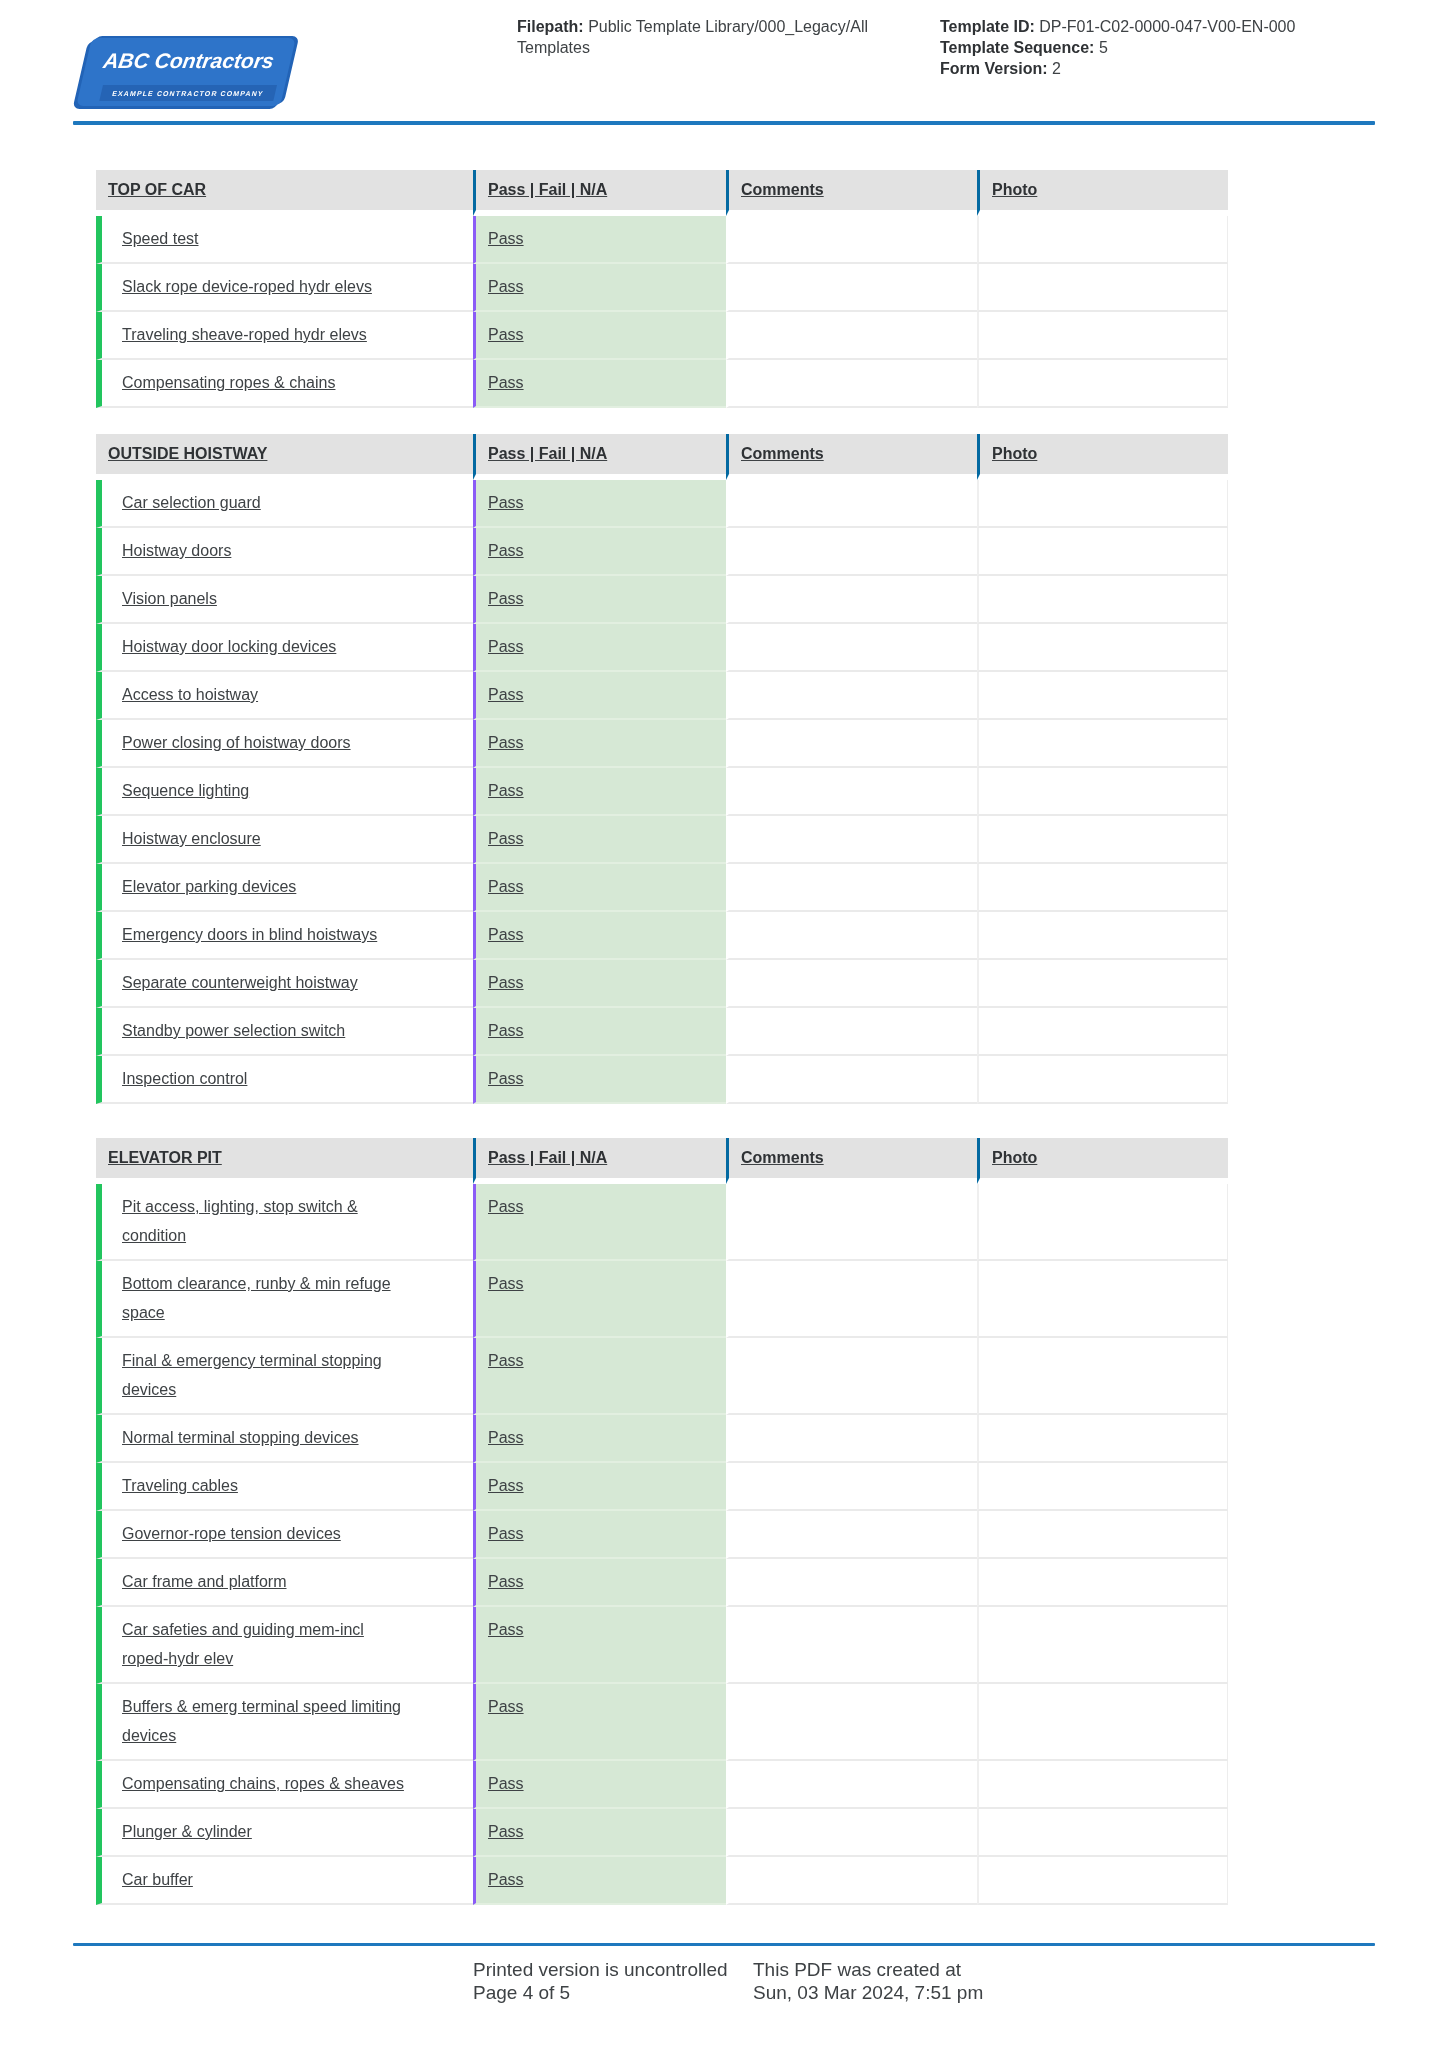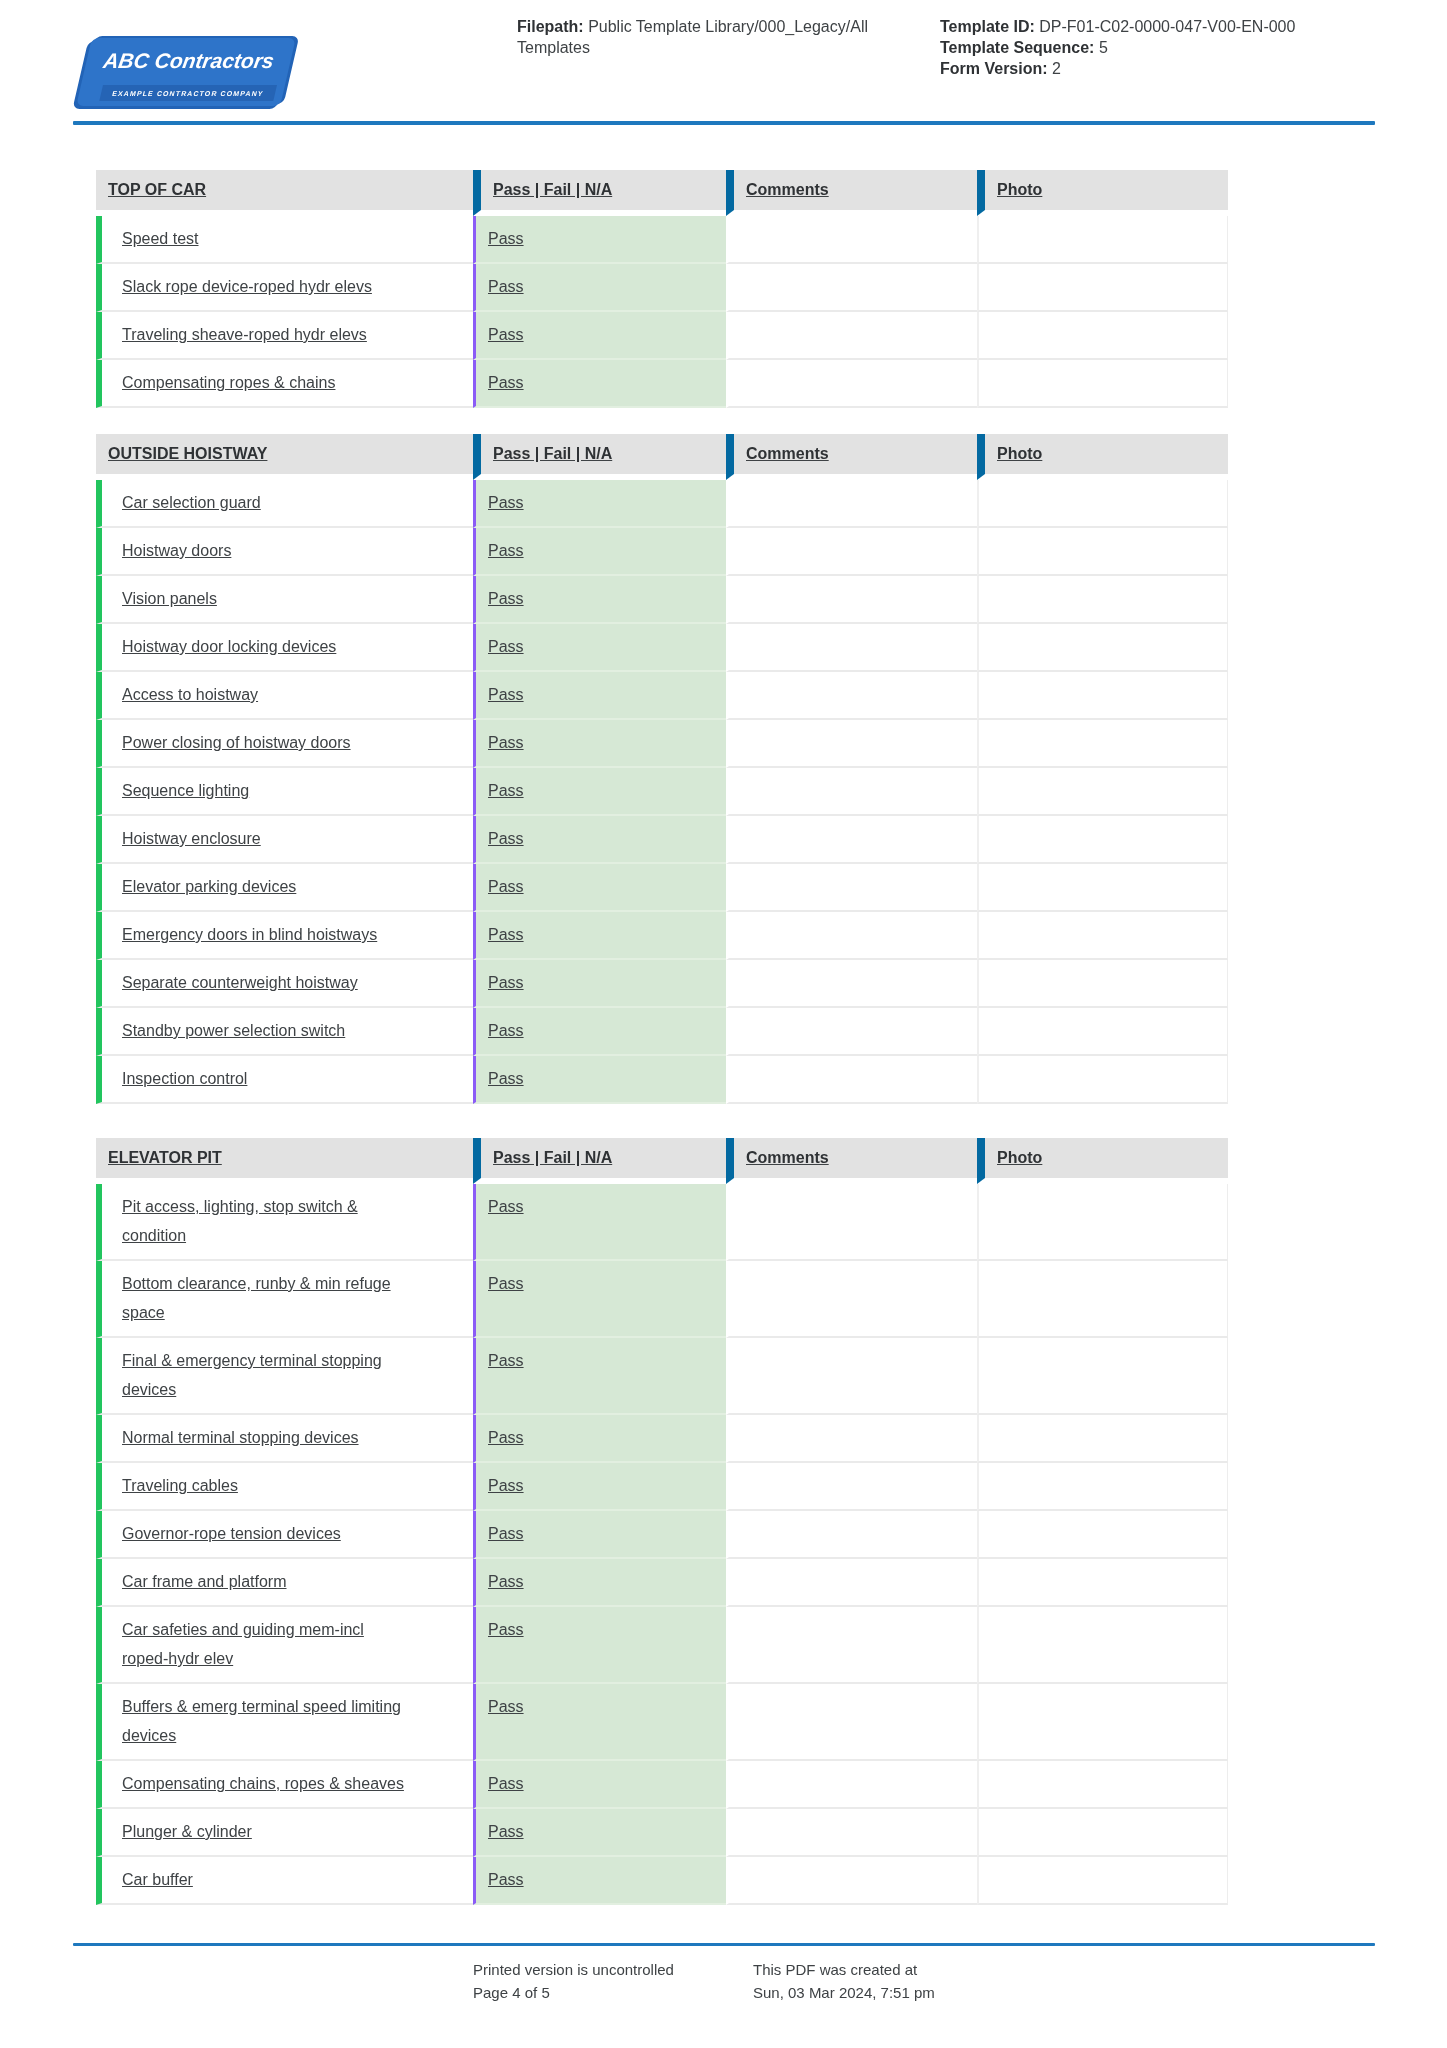--- a/index.html
+++ b/index.html
@@ -29,31 +29,31 @@
 
   
   .tables{position:absolute;left:96px;top:170px;width:1132px;text-decoration:underline;}
   table.check-table{width:1132px;table-layout:fixed;border-collapse:separate;border-spacing:0;}
   .tbl-gap-sm{height:26px;}
   .tbl-gap-lg{height:34px;}
   col.c1{width:377px;} col.c2{width:253px;} col.c3{width:251px;} col.c4{width:251px;}
 
   th{background:#e2e2e2;text-align:left;font-size:16px;font-weight:bold;color:#2f3235;
      padding:10px 12px;line-height:20px;border-bottom:6px solid #fff;vertical-align:middle;}
-  th + th{border-left:8px solid #0369a1;}
+  th + th{border-left:3px solid #0369a1;}
 
   td{font-size:16px;line-height:29px;padding:8px 12px 9px 12px;vertical-align:top;
      background:#fff;border-bottom:2px solid #eaeaea;}
   td.item{white-space:pre-line;border-left:6px solid #22c55e;padding-left:20px;}
   td.status{background:#d6e8d5;border-bottom-color:#e2efe0;border-left:3px solid #8b5cf6;}
   td.comments{border-left:3px solid #fff;}
   td.photo{border-left:2px solid #efefef;border-right:1px solid #ededed;}
 
   
-  .footer-block{position:absolute;top:1958px;font-size:15px;line-height:23px;color:#3e4245;}
+  .footer-block{position:absolute;top:1958px;font-size:19px;line-height:23px;color:#3e4245;}
   .footer-left{left:473px;}
   .footer-right{left:753px;}
 </style>
 </head>
 <body>
 
 <div class="page">
 
   <div class="logo">
     <div class="logo-badge">

